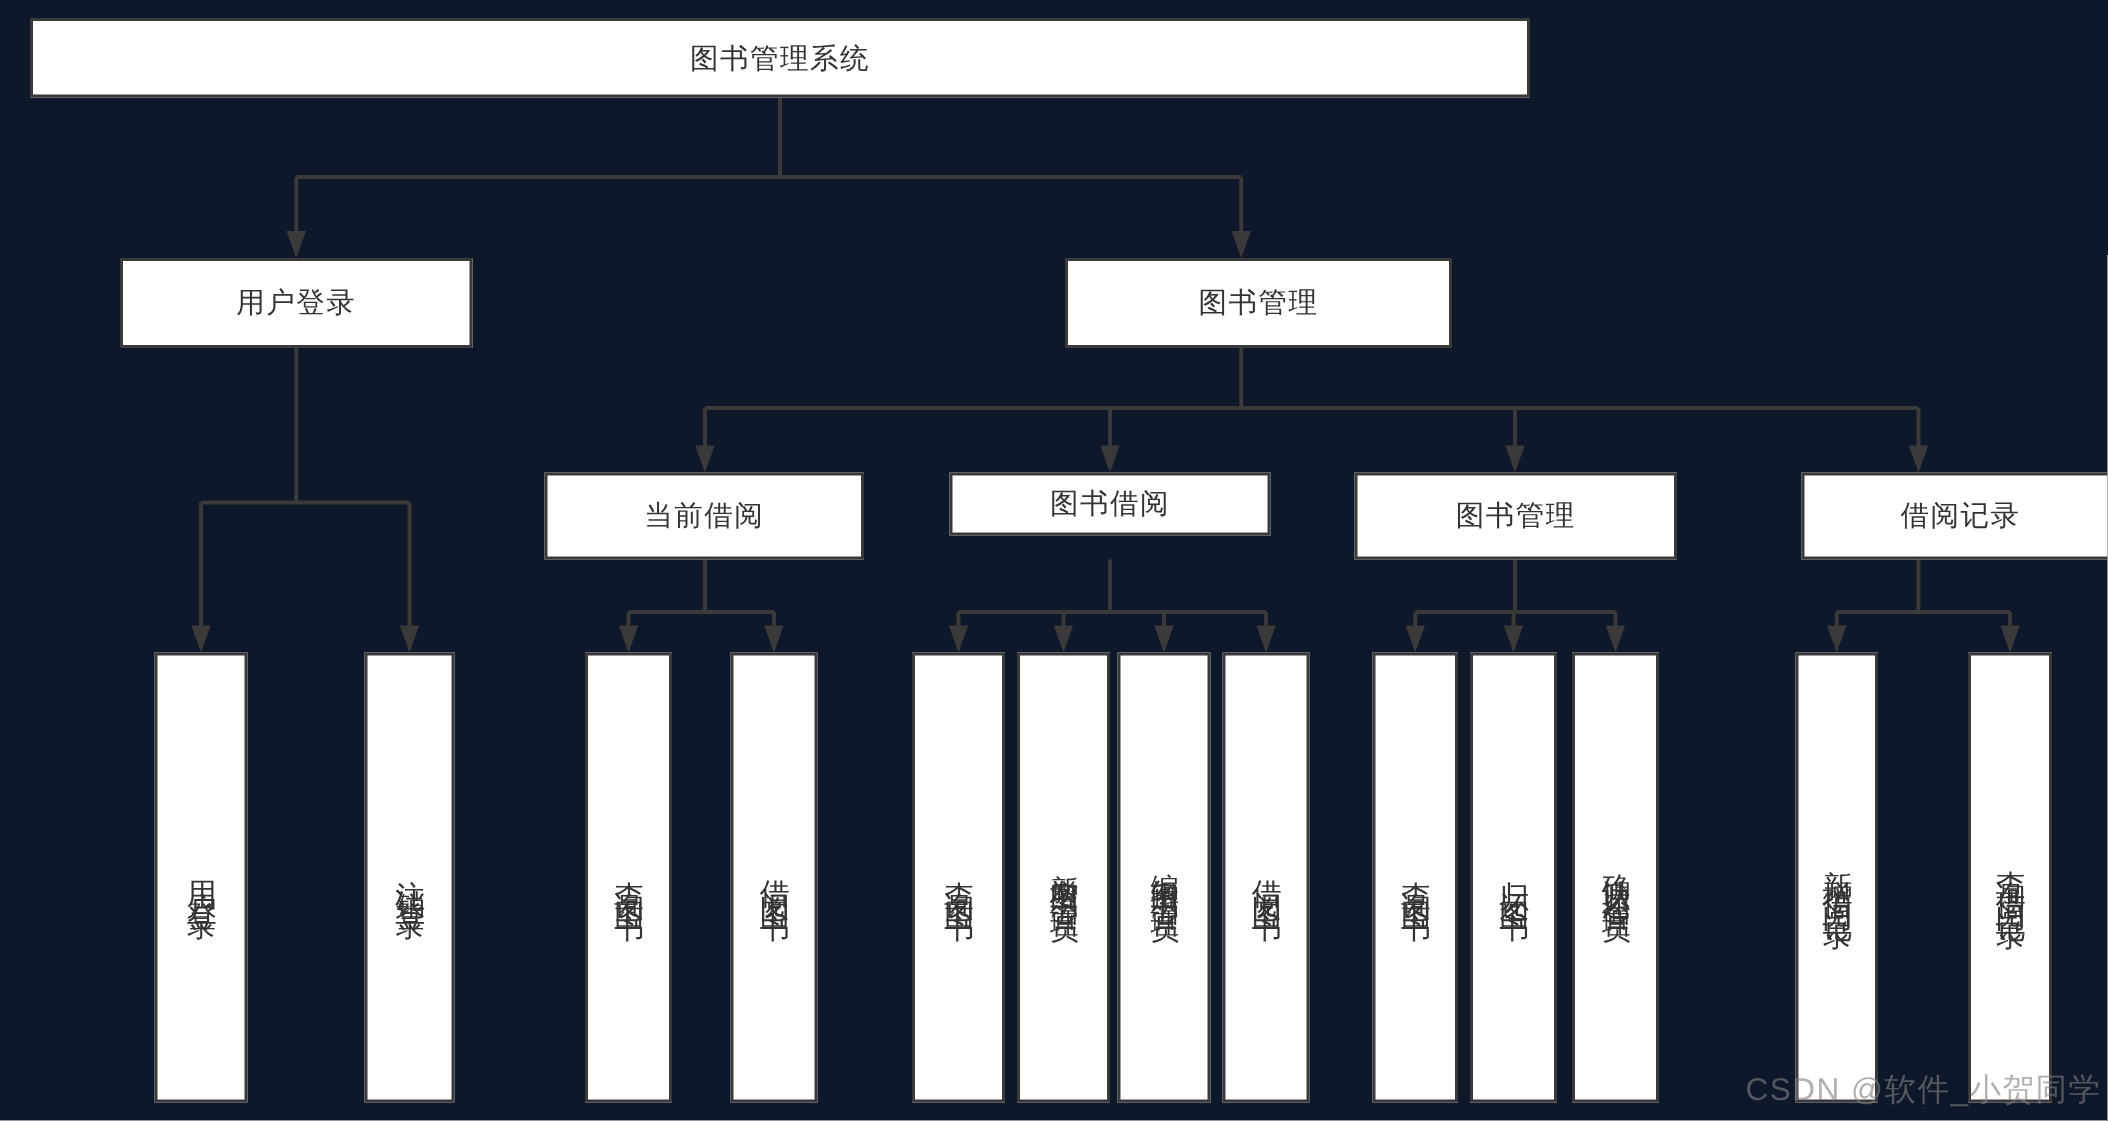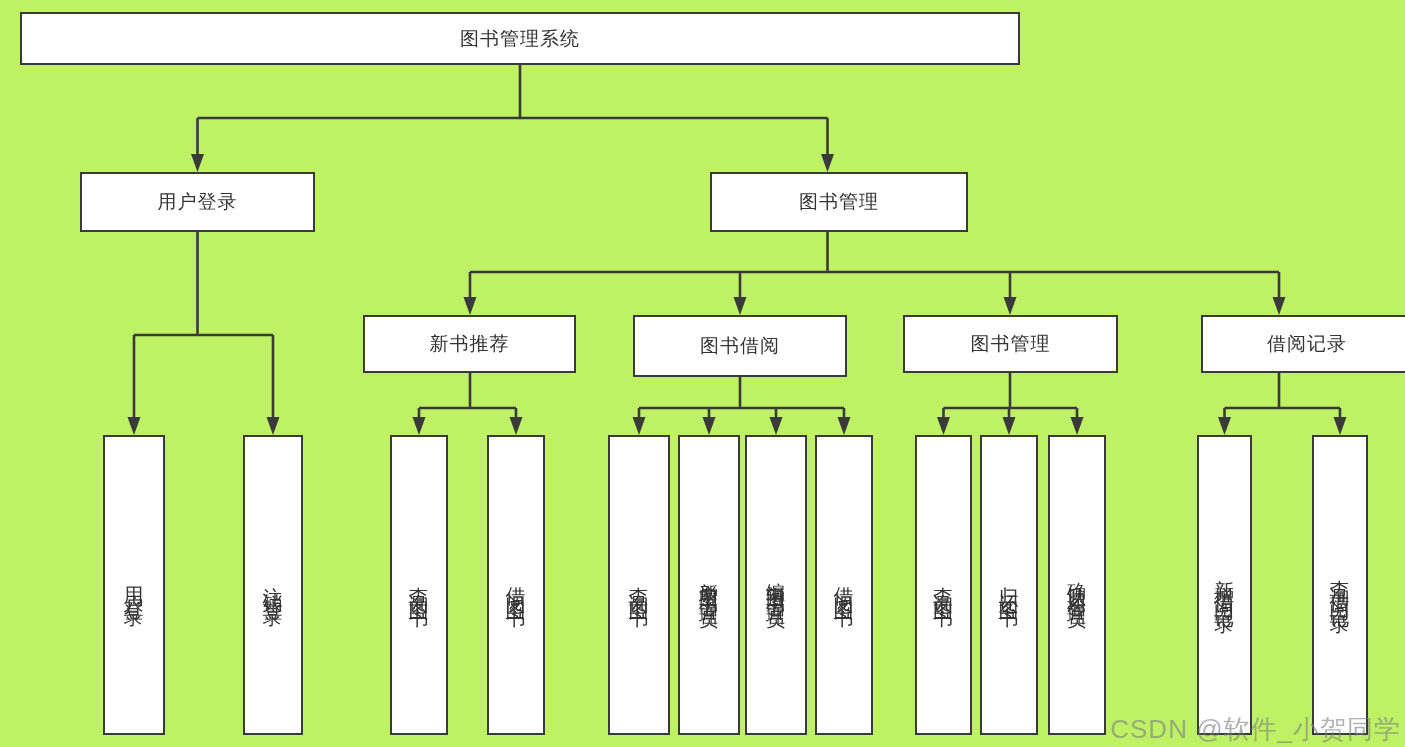--- a/index.html
+++ b/index.html
@@ -1,35 +1,35 @@
 <!DOCTYPE html>
 <html><head>
 <meta charset="utf-8">
 <style>
   html,body{margin:0;padding:0;background:#fff;}
   #canvas{
-    position:relative;width:1405px;height:747px;background:#bef264;overflow:hidden;
+    position:relative;width:1405px;height:747px;background:#0f172a;overflow:hidden;
     font-family:"Liberation Sans","DejaVu Sans",sans-serif;
   }
   #wires{position:absolute;left:0;top:0;z-index:1;}
   .box{
     position:absolute;z-index:2;background:#fff;border:2.6px solid #3a3a3a;
     display:flex;align-items:center;justify-content:center;box-sizing:border-box;
     color:#333333;
   }
   .box.h span{font-size:19px;letter-spacing:1px;white-space:nowrap;}
   .box.root span{font-size:19px;}
   .box.v{top:435px;height:300px;}
   .box.v span{
     writing-mode:vertical-rl;text-orientation:mixed;
     font-size:20px;letter-spacing:7px;line-height:1;
   }
   #watermark{
     position:absolute;z-index:3;right:4px;top:712px;
-    font-size:26px;color:rgba(128,128,128,0.62);letter-spacing:1px;white-space:nowrap;
+    font-size:21px;color:rgba(128,128,128,0.62);letter-spacing:1px;white-space:nowrap;
   }
 </style>
 </head>
 <body>
 
 <div id="canvas">
 
   <svg id="wires" width="1405" height="747">
     <g stroke="#3a3a3a" stroke-width="2.6" fill="none">
 
@@ -75,23 +75,23 @@
   </div>
 
   <div class="box h" style="left:80px;top:172px;width:235px;height:60px">
     <span>用户登录</span>
   </div>
   <div class="box h" style="left:710px;top:172px;width:258px;height:60px">
     <span>图书管理</span>
   </div>
 
   <div class="box h" style="left:363px;top:315px;width:213px;height:58px">
-    <span>新书推荐</span>
+    <span>当前借阅</span>
   </div>
-  <div class="box h" style="left:633px;top:315px;width:214px;height:62px">
+  <div class="box h" style="left:633px;top:315px;width:214px;height:42px">
     <span>图书借阅</span>
   </div>
   <div class="box h" style="left:903px;top:315px;width:215px;height:58px">
     <span>图书管理</span>
   </div>
   <div class="box h" style="left:1201px;top:315px;width:212px;height:58px">
     <span>借阅记录</span>
   </div>
 
   <div class="box v" style="left:103px;width:62px">

